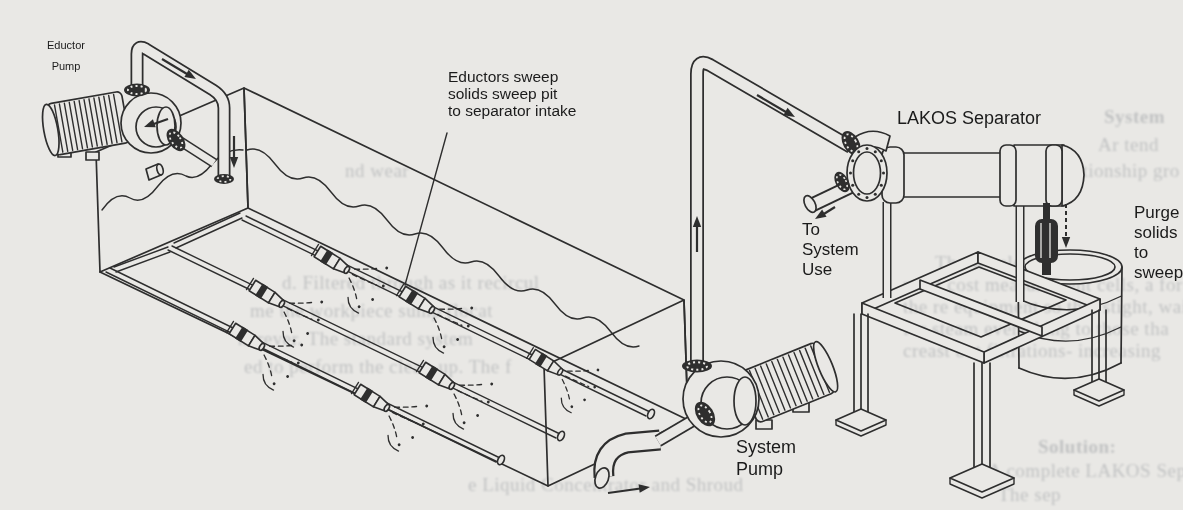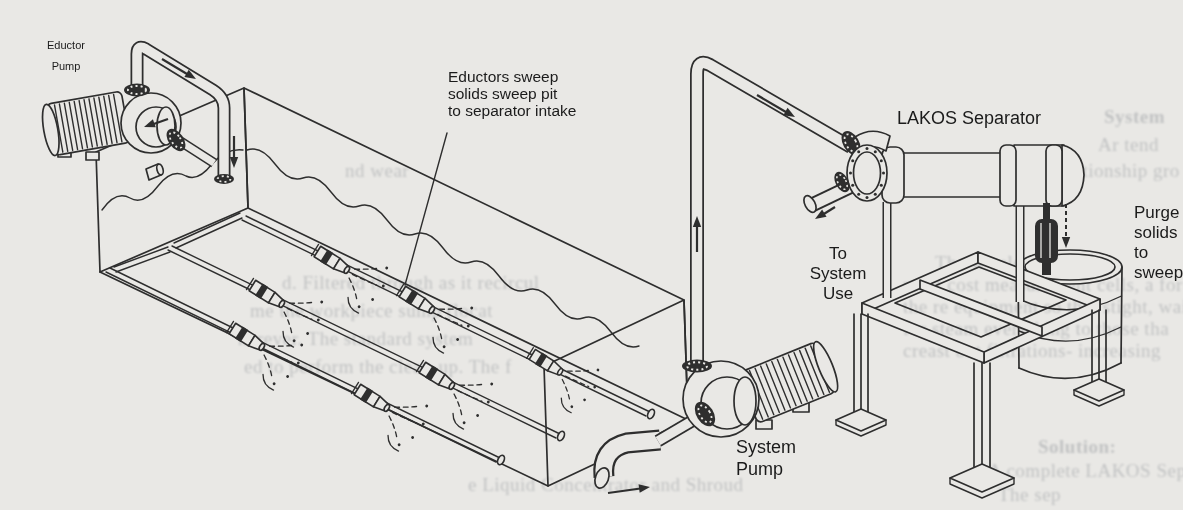--- a/index.html
+++ b/index.html
@@ -21,21 +21,21 @@
   .fp{fill:var(--paper);}
   .fi{fill:var(--ink);stroke:none;}
   .to{stroke:var(--ink);fill:none;stroke-linecap:butt;}
   .ti{stroke:var(--paper);fill:none;stroke-linecap:butt;}
   .spray{stroke:var(--ink);fill:none;stroke-width:1.4;stroke-dasharray:5 4;stroke-linecap:round;}
   .label{position:absolute;z-index:3;color:var(--label);}
   .label span{display:block;}
   #lbl-eductor-pump{left:26px;top:35px;width:80px;text-align:center;font-size:11px;line-height:21px;}
   #lbl-callout{left:448px;top:68px;font-size:15.5px;line-height:17px;}
   #lbl-separator{left:897px;top:108px;font-size:18px;}
-  #lbl-tsu{left:802px;top:220px;width:72px;text-align:center;font-size:17px;line-height:20px;margin-top:24px;}
+  #lbl-tsu{left:802px;top:220px;width:72px;text-align:left;font-size:17px;line-height:20px;}
   #lbl-purge{left:1086px;top:203px;font-size:17px;line-height:20px;margin-left:48px;}
   #lbl-syspump{left:736px;top:436px;font-size:18px;line-height:22px;}
 </style>
 </head>
 <body>
 
 <div id="canvas">
   <div id="bleed-layer">
       <div class="bleed" style="left: 345px; top: 160px;">nd wear</div>
       <div class="bleed" style="left: 282px; top: 272px;">d. Filtered through as it recircul</div>

